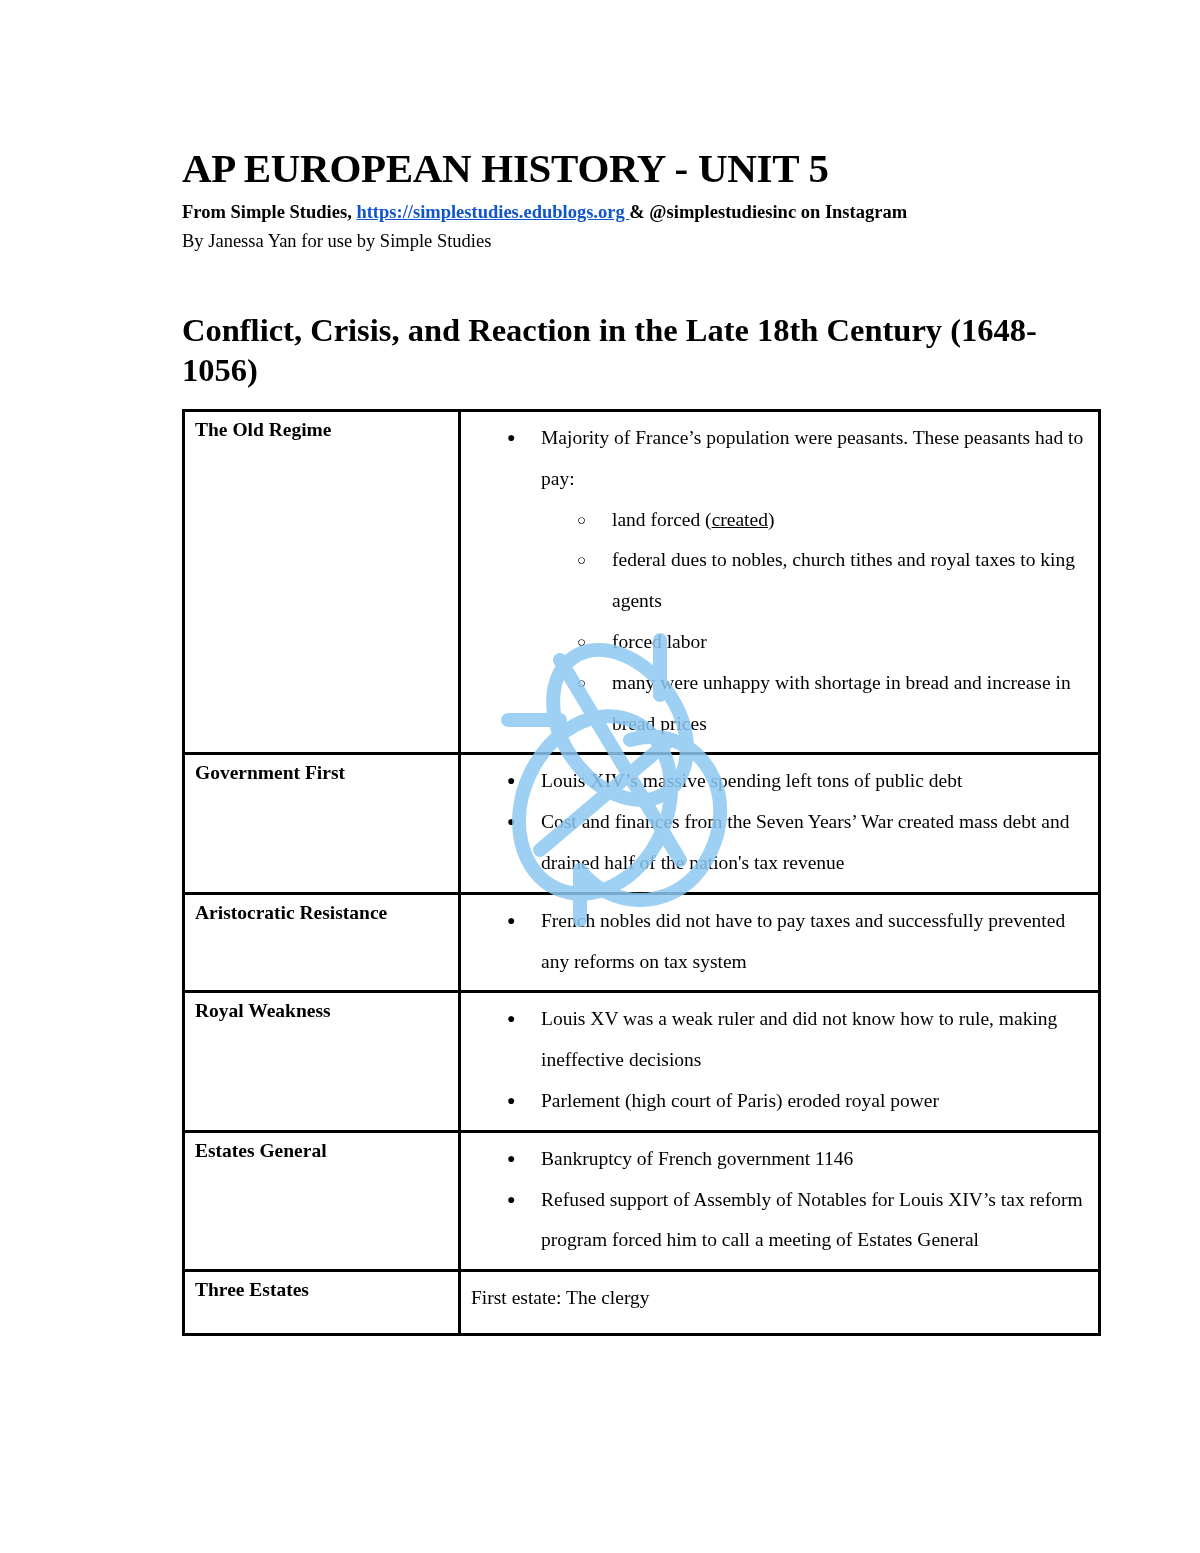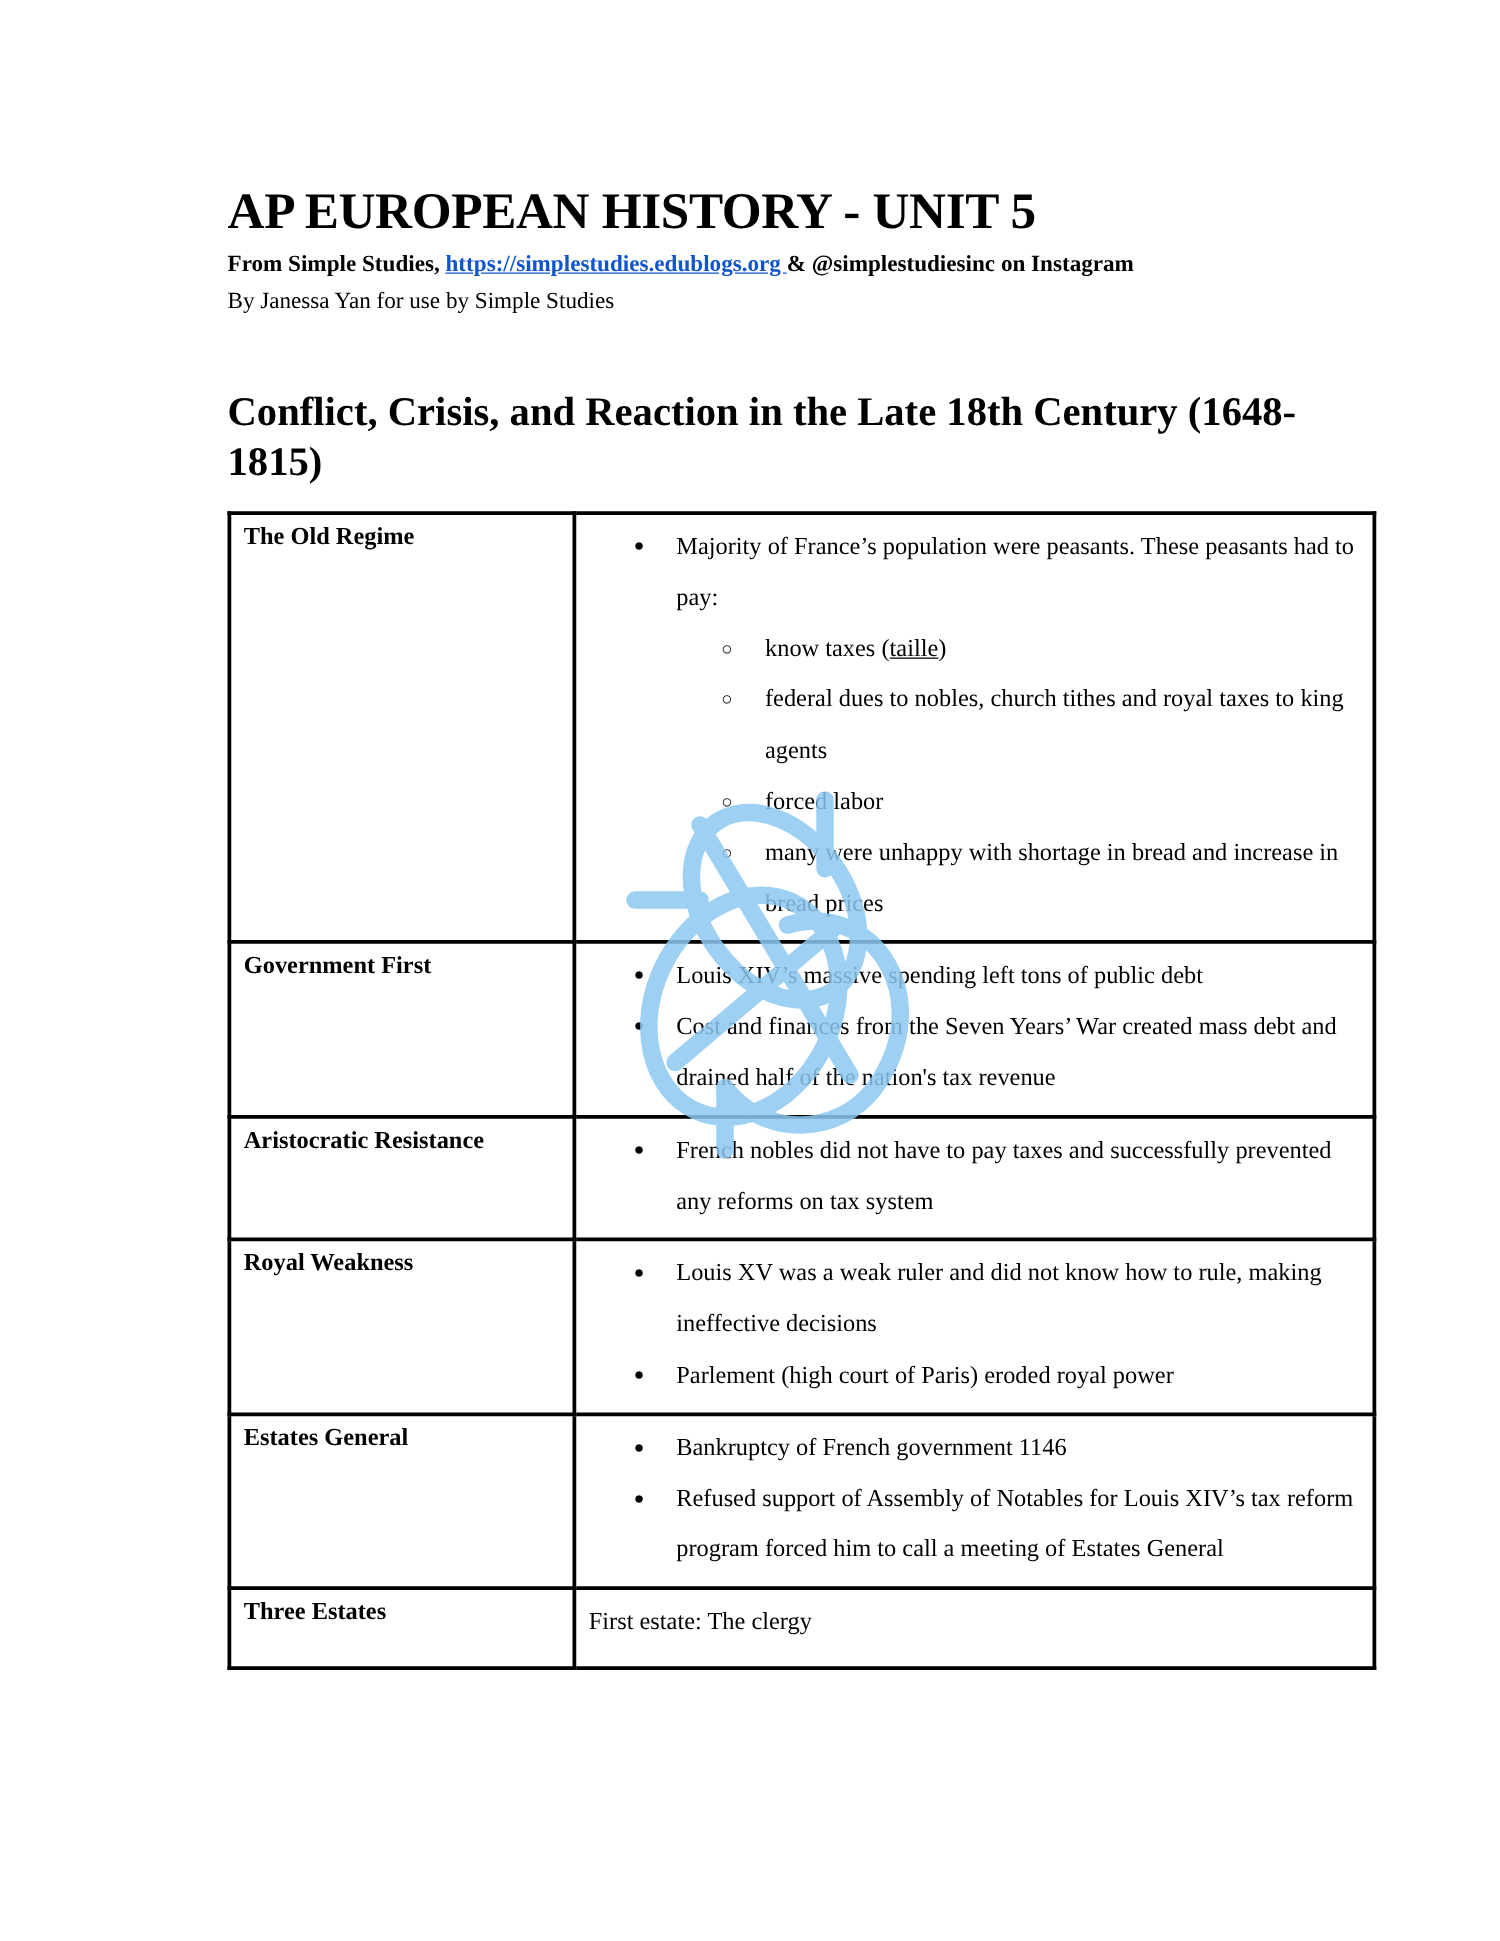--- a/index.html
+++ b/index.html
@@ -58,33 +58,33 @@
 <div class="page">
 
   <div class="title">AP EUROPEAN HISTORY - UNIT 5</div>
 
   <div class="source-line">
     <span>From Simple Studies, </span><a>https://simplestudies.edublogs.org </a><span>&amp; @simplestudiesinc on Instagram</span>
   </div>
 
   <div class="byline">By Janessa Yan for use by Simple Studies</div>
 
-  <div class="section-heading">Conflict, Crisis, and Reaction in the Late 18th Century (1648-1815)</div>
+  <div class="section-heading">Conflict, Crisis, and Reaction in the Late 18th Century (1648-1056)</div>
 
   <table class="notes">
     <tbody>
 
       <tr>
         <td class="topic">
             <div>The Old Regime</div>
           </td>
         <td class="detail">
           <ul>
             <li><span class="bullet">●</span><span>Majority of France’s population were peasants. These peasants had to pay:</span></li>
-            <li class="sub"><span class="bullet">○</span><span>know taxes (</span><span class="u">taille</span><span>)</span></li>
+            <li class="sub"><span class="bullet">○</span><span>land forced (</span><span class="u">created</span><span>)</span></li>
             <li class="sub"><span class="bullet">○</span><span>federal dues to nobles, church tithes and royal taxes to king agents</span></li>
             <li class="sub"><span class="bullet">○</span><span>forced labor</span></li>
             <li class="sub"><span class="bullet">○</span><span>many were unhappy with shortage in bread and increase in bread prices</span></li>
           </ul>
         </td>
       </tr>
 
       <tr>
         <td class="topic">
             <div>Government First</div>

